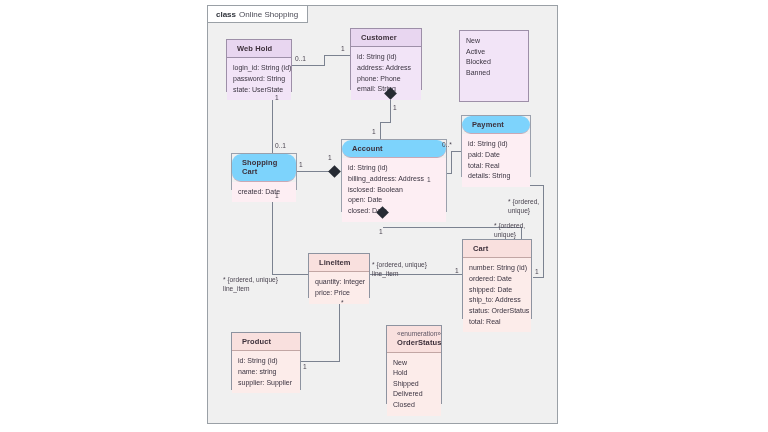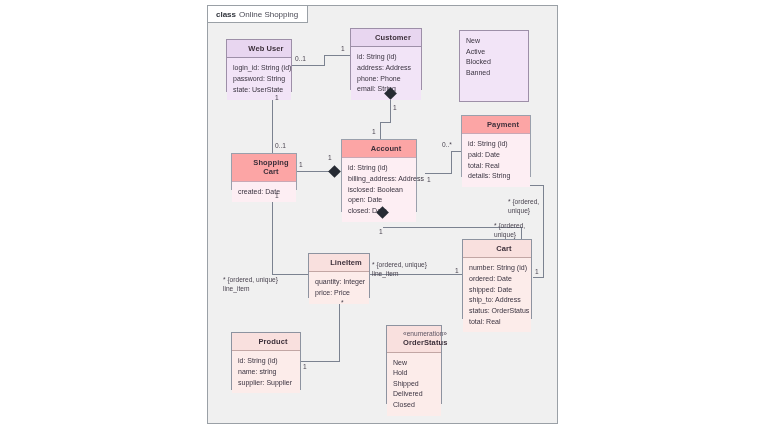--- a/index.html
+++ b/index.html
@@ -49,25 +49,24 @@
   
   .cls {
     position: absolute;
     box-sizing: border-box;
     border: 1px solid #8d93a0;
     display: flex;
     flex-direction: column;
     z-index: 5;
   }
   .cls .hdr {
-    text-align: center;
     font-weight: bold;
     font-size: 7.5px;
     color: #3c2f3a;
-    padding: 4px 2px 4px 16px;
+    padding: 4px 2px 4px 10px;
     border-bottom: 1px solid #8d93a0;
     line-height: 1.25;
     letter-spacing: .1px;
   }
   .cls .hdr .stereo {
     display: block;
     font-weight: normal;
     font-size: 6.6px;
     color: #5d5563;
     letter-spacing: 0;
@@ -80,21 +79,21 @@
     line-height: 1.52;
   }
   .cls .body div { white-space: nowrap; }
 
   
   .cls.purple { border-color: #9d8fa8; }
   .cls.purple .hdr { background: #e8d6f0; border-bottom-color: #9d8fa8; }
   .cls.purple .body { background: #f2e4f7; }
   
   .cls.pink { border-color: #9aa0ac; }
-  .cls.pink .hdr { background: #fca5a5; border-bottom-color: #c9a8b5; }
+  .cls.pink .hdr { background: #7dd3fc; border-bottom-color: #c9a8b5; border-radius: 9px; }
   .cls.pink .body { background: #fdeef3; }
   
   .cls.peach { border-color: #8d93a0; }
   .cls.peach .hdr { background: #f9e0de; border-bottom-color: #c2a6a4; }
   .cls.peach .body { background: #fcecea; }
 
   
   .ln {
     position: absolute;
     background: #7b8290;
@@ -161,21 +160,21 @@
   <div class="ln v" style="left:543px; top:185px; height:92px;"></div>
   <div class="ln h" style="left:521px; top:185px; width:23px;"></div>
   <div class="ln h" style="left:533px; top:277px; width:11px;"></div>
 
   <div class="ln h" style="left:370px; top:274px; width:93px;"></div>
 
   <div class="ln v" style="left:339px; top:298px; height:63px;"></div>
   <div class="ln h" style="left:301px; top:361px; width:39px;"></div>
 
   <div class="cls purple" style="left:226px; top:39px; width:66px; height:53px;">
-    <div class="hdr">Web User</div>
+    <div class="hdr">Web Hold</div>
     <div class="body">
       <div>login_id: String (id)</div>
       <div>password: String</div>
       <div>state: UserState</div>
     </div>
   </div>
 
   <div class="cls purple" style="left:350px; top:28px; width:72px; height:62px;">
     <div class="hdr">Customer</div>
     <div class="body">
@@ -198,21 +197,21 @@
   <div class="cls pink" style="left:461px; top:115px; width:70px; height:62px;">
     <div class="hdr">Payment</div>
     <div class="body">
       <div>id: String (id)</div>
       <div>paid: Date</div>
       <div>total: Real</div>
       <div>details: String</div>
     </div>
   </div>
 
-  <div class="cls pink" style="left:341px; top:139px; width:76px; height:73px;">
+  <div class="cls pink" style="left:341px; top:139px; width:106px; height:73px;">
     <div class="hdr">Account</div>
     <div class="body">
       <div>id: String (id)</div>
       <div>billing_address: Address</div>
       <div>isclosed: Boolean</div>
       <div>open: Date</div>
       <div>closed: Date</div>
     </div>
   </div>
 

